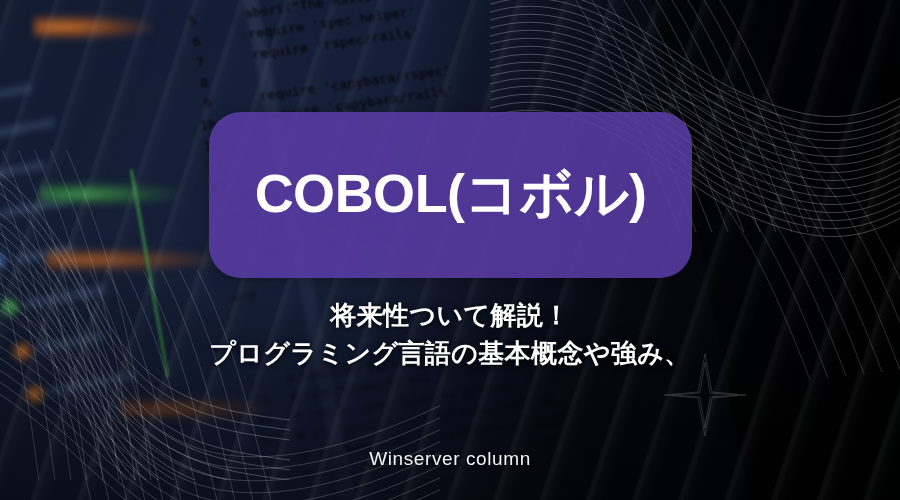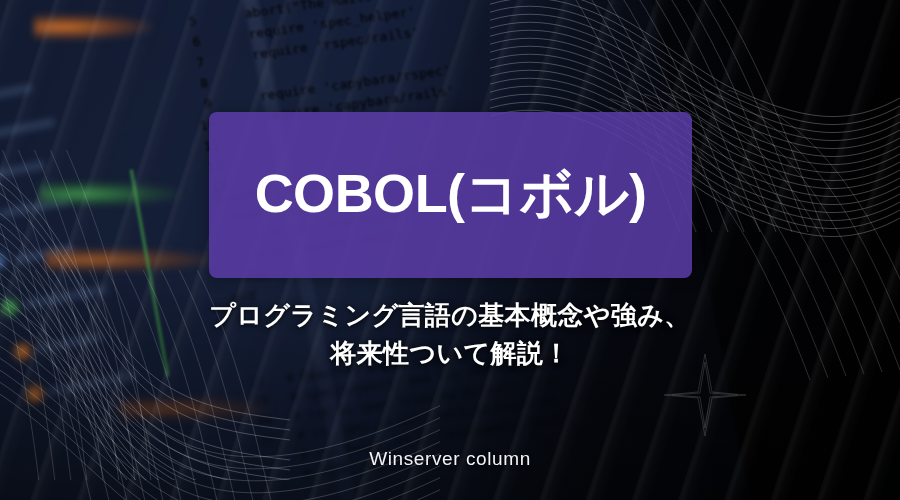--- a/index.html
+++ b/index.html
@@ -187,21 +187,21 @@
   .waves { position: absolute; inset: 0; overflow: hidden; pointer-events: none; }
   .waves svg { position: absolute; }
 
   
   .badge {
     position: absolute;
     left: 209px;
     top: 112px;
     width: 483px;
     height: 166px;
-    border-radius: 8px;
+    border-radius: 32px;
     background: rgba(91, 60, 168, 0.86);
     box-shadow: 0 2px 14px rgba(0,0,0,0.30);
     display: flex;
     flex-direction: column;
     align-items: center;
     justify-content: center;
   }
   .title-line1 {
     color: #ffffff;
     font-size: 54px;
@@ -417,19 +417,19 @@
         <path d="M45 12 L50 43 L78 45 L50 47 L45 78 L40 47 L12 45 L40 43 Z"></path>
       </g>
     </svg>
   </div>
 
   <div class="badge">
     <div class="title-line1">COBOL(コボル)</div>
   </div>
 
   <div class="subtitle">
+    <span>将来性ついて解説！</span>
     <span>プログラミング言語の基本概念や強み、</span>
-    <span>将来性ついて解説！</span>
   </div>
 
   <div class="footer">Winserver column</div>
 
 </div>
 
 </body></html>

